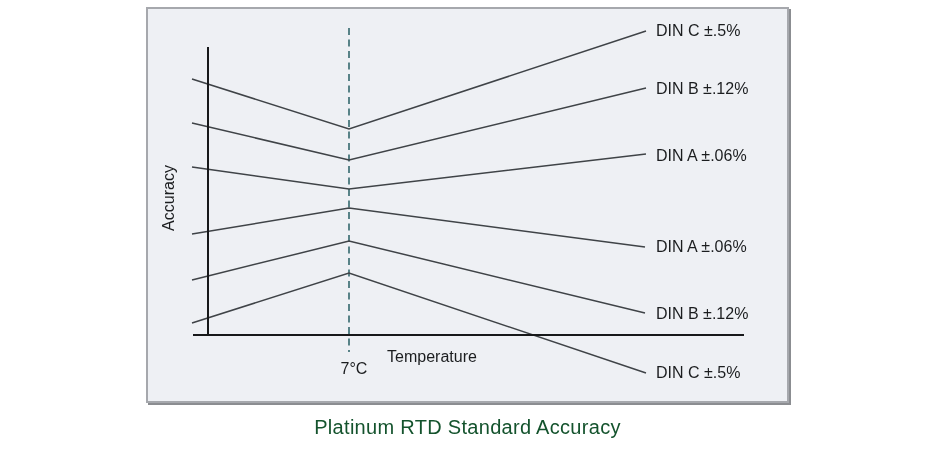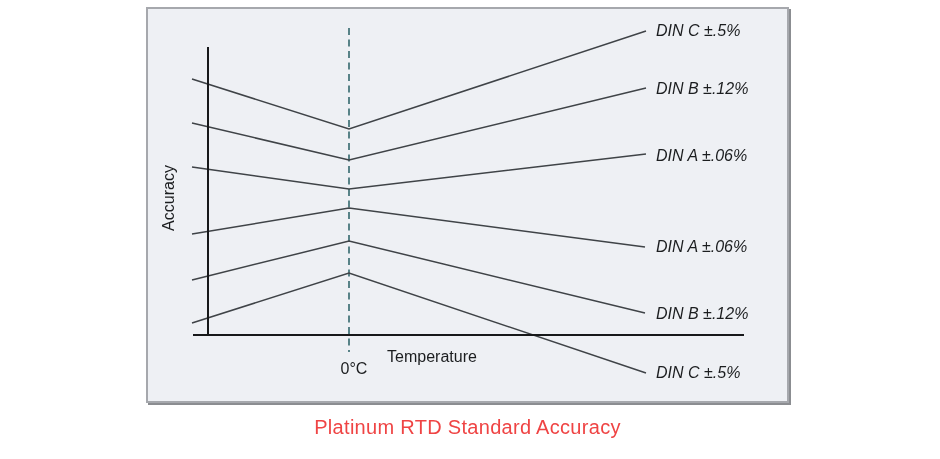--- a/index.html
+++ b/index.html
@@ -35,35 +35,34 @@
   }
   .lbl {
     position: absolute;
     color: #1b1d1f;
     font-size: 16px;
     line-height: 1;
     white-space: nowrap;
   }
   .series-label {
     transform: translate(0, -50%);
-    font-style: italic;
   }
   .y-axis-label {
     transform: translate(-50%, -50%) rotate(-90deg);
   }
   .x-axis-label, .x-tick-label {
     transform: translate(-50%, -50%);
   }
   .caption {
     position: absolute;
     left: 146px;
     width: 643px;
     top: 416px;
     text-align: center;
-    color: #ef4444;
+    color: #14532d;
     font-size: 20px;
     letter-spacing: 0.3px;
   }
 </style>
 </head>
 <body>
 
 <div class="stage">
 
   <div class="panel"></div>
@@ -77,21 +76,21 @@
       <polyline points="192,280 349,241 645,313" fill="none" stroke="#3f4347" stroke-width="1.5"></polyline>
       <polyline points="192,323 349,273 646,373" fill="none" stroke="#3f4347" stroke-width="1.5"></polyline>
       <line x1="208" y1="47" x2="208" y2="336" stroke="#17181a" stroke-width="2"></line>
       <line x1="193" y1="335" x2="744" y2="335" stroke="#17181a" stroke-width="2"></line>
     </svg>
 
   <div class="lbl y-axis-label" style="left:169px; top:198px;">Accuracy</div>
 
   <div class="lbl x-axis-label" style="left:432px; top:357px;">Temperature</div>
 
-  <div class="lbl x-tick-label" style="left:354px; top:369px;">0°C</div>
+  <div class="lbl x-tick-label" style="left:354px; top:369px;">7°C</div>
 
   <div class="lbl series-label" style="left: 656px; top: 31px;">DIN C ±.5%</div>
   <div class="lbl series-label" style="left: 656px; top: 89px;">DIN B ±.12%</div>
   <div class="lbl series-label" style="left: 656px; top: 156px;">DIN A ±.06%</div>
   <div class="lbl series-label" style="left: 656px; top: 247px;">DIN A ±.06%</div>
   <div class="lbl series-label" style="left: 656px; top: 314px;">DIN B ±.12%</div>
   <div class="lbl series-label" style="left: 656px; top: 373px;">DIN C ±.5%</div>
 
   <div class="caption">Platinum RTD Standard Accuracy</div>
 

